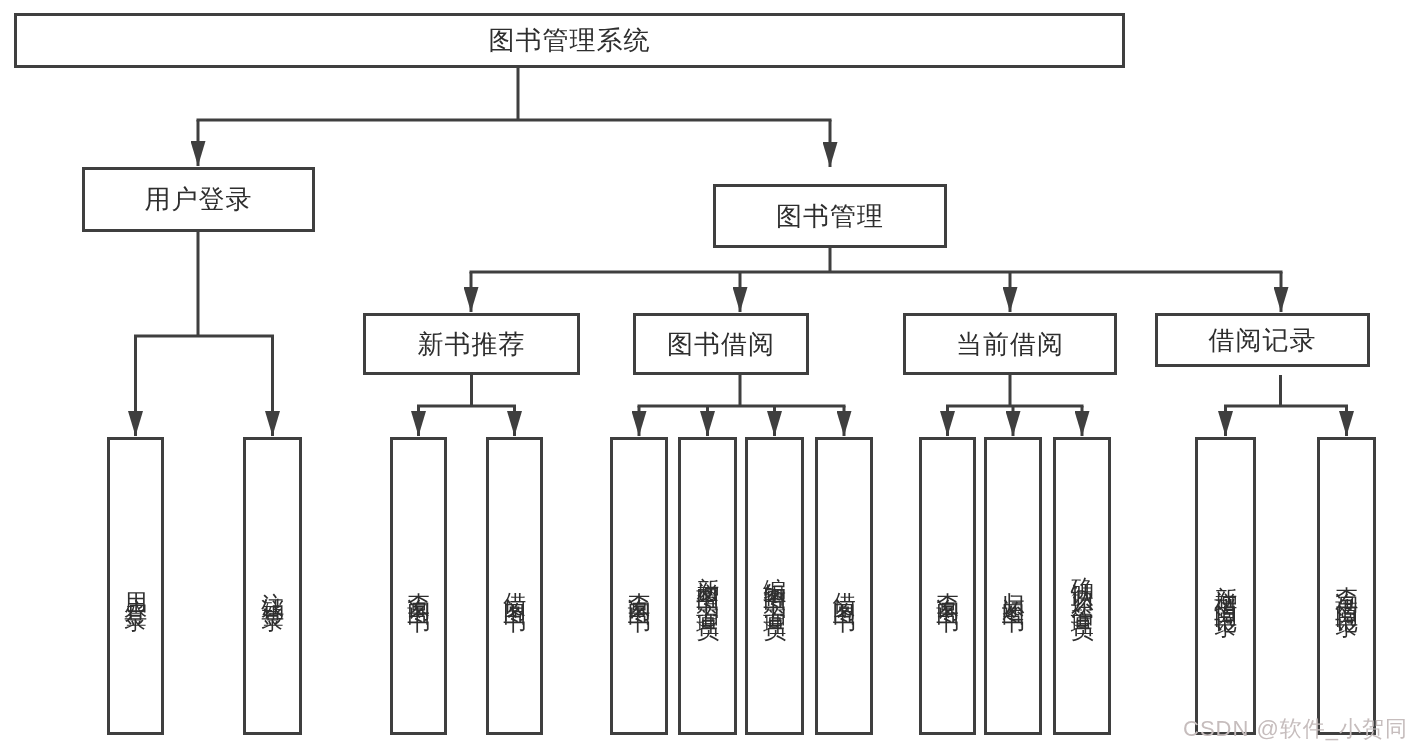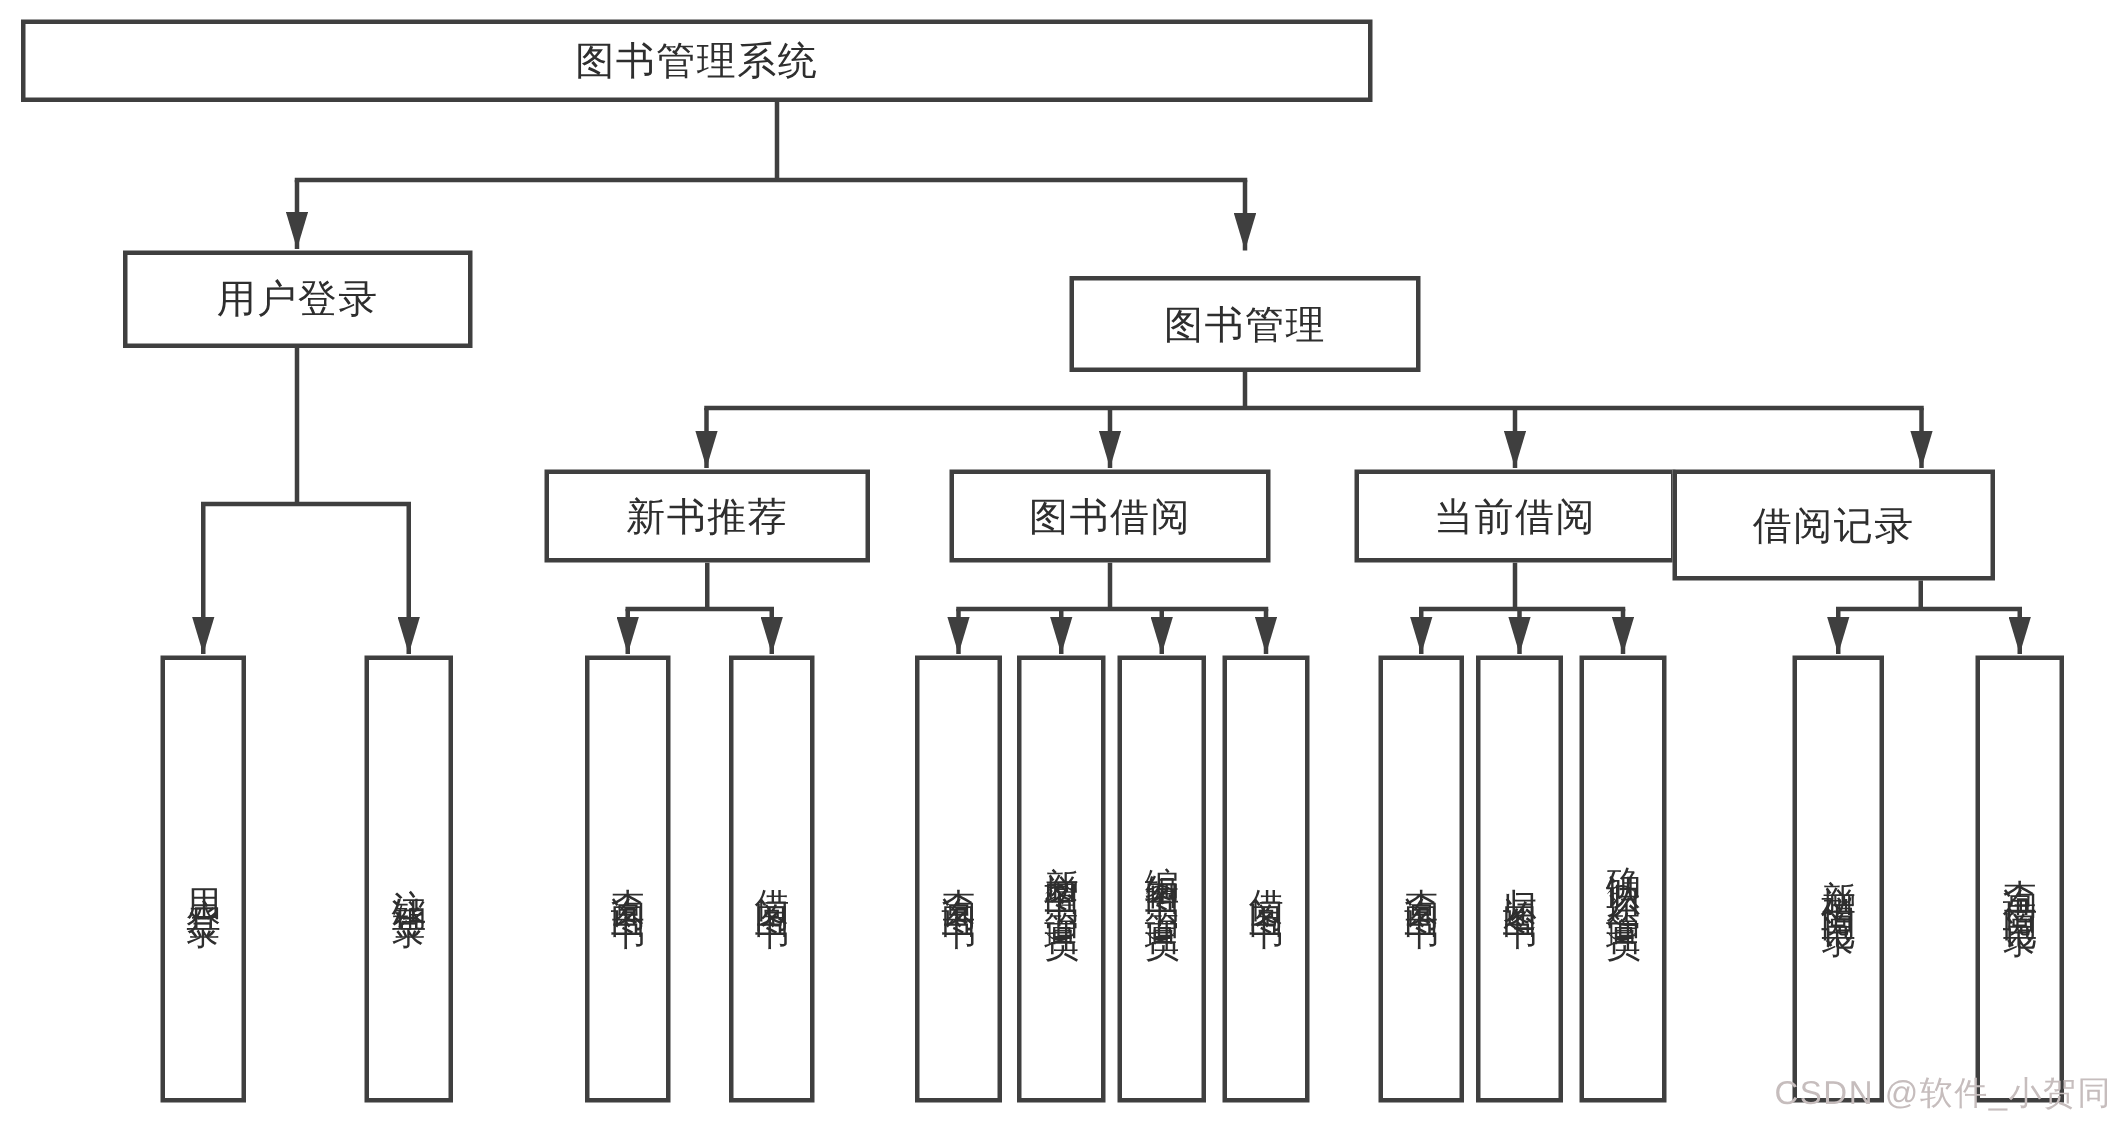--- a/index.html
+++ b/index.html
@@ -67,29 +67,29 @@
       <line x1="947.5" y1="406" x2="947.5" y2="436" marker-end="url(#arrow)"></line>
       <line x1="1013" y1="406" x2="1013" y2="436" marker-end="url(#arrow)"></line>
       <line x1="1082" y1="406" x2="1082" y2="436" marker-end="url(#arrow)"></line>
 
       <path d="M1280.5,375 V407.5 M1224,406 H1348"></path>
       <line x1="1225.5" y1="406" x2="1225.5" y2="436" marker-end="url(#arrow)"></line>
       <line x1="1346.5" y1="406" x2="1346.5" y2="436" marker-end="url(#arrow)"></line>
     </g>
   </svg>
 
-  <div class="hbox" style="left:14px;top:13px;width:901px;height:55px;text-align:center;">图书管理系统</div>
+  <div class="hbox" style="left:14px;top:13px;width:1111px;height:55px;text-align:center;">图书管理系统</div>
 
   <div class="hbox" style="left:82px;top:167px;width:233px;height:65px;">用户登录</div>
   <div class="hbox" style="left:713px;top:184px;width:234px;height:64px;">图书管理</div>
 
   <div class="hbox" style="left:363px;top:313px;width:217px;height:62px;">新书推荐</div>
-  <div class="hbox" style="left:633px;top:313px;width:214px;height:62px;">图书借阅</div>
+  <div class="hbox" style="left:633px;top:313px;width:176px;height:62px;">图书借阅</div>
   <div class="hbox" style="left:903px;top:313px;width:214px;height:62px;font-family:Liberation Mono, monospace;">当前借阅</div>
-  <div class="hbox" style="left:1115px;top:313px;width:215px;height:74px;">借阅记录</div>
+  <div class="hbox" style="left:1155px;top:313px;width:215px;height:54px;">借阅记录</div>
 
   <div class="vbox" style="left:107px;top:437px;width:57px;height:298px;">
     <span>用户登录</span>
   </div>
   <div class="vbox" style="left:243px;top:437px;width:59px;height:298px;">
     <span>注销登录</span>
   </div>
 
   <div class="vbox" style="left:390px;top:437px;width:57px;height:298px;">
     <span>查询图书</span>

